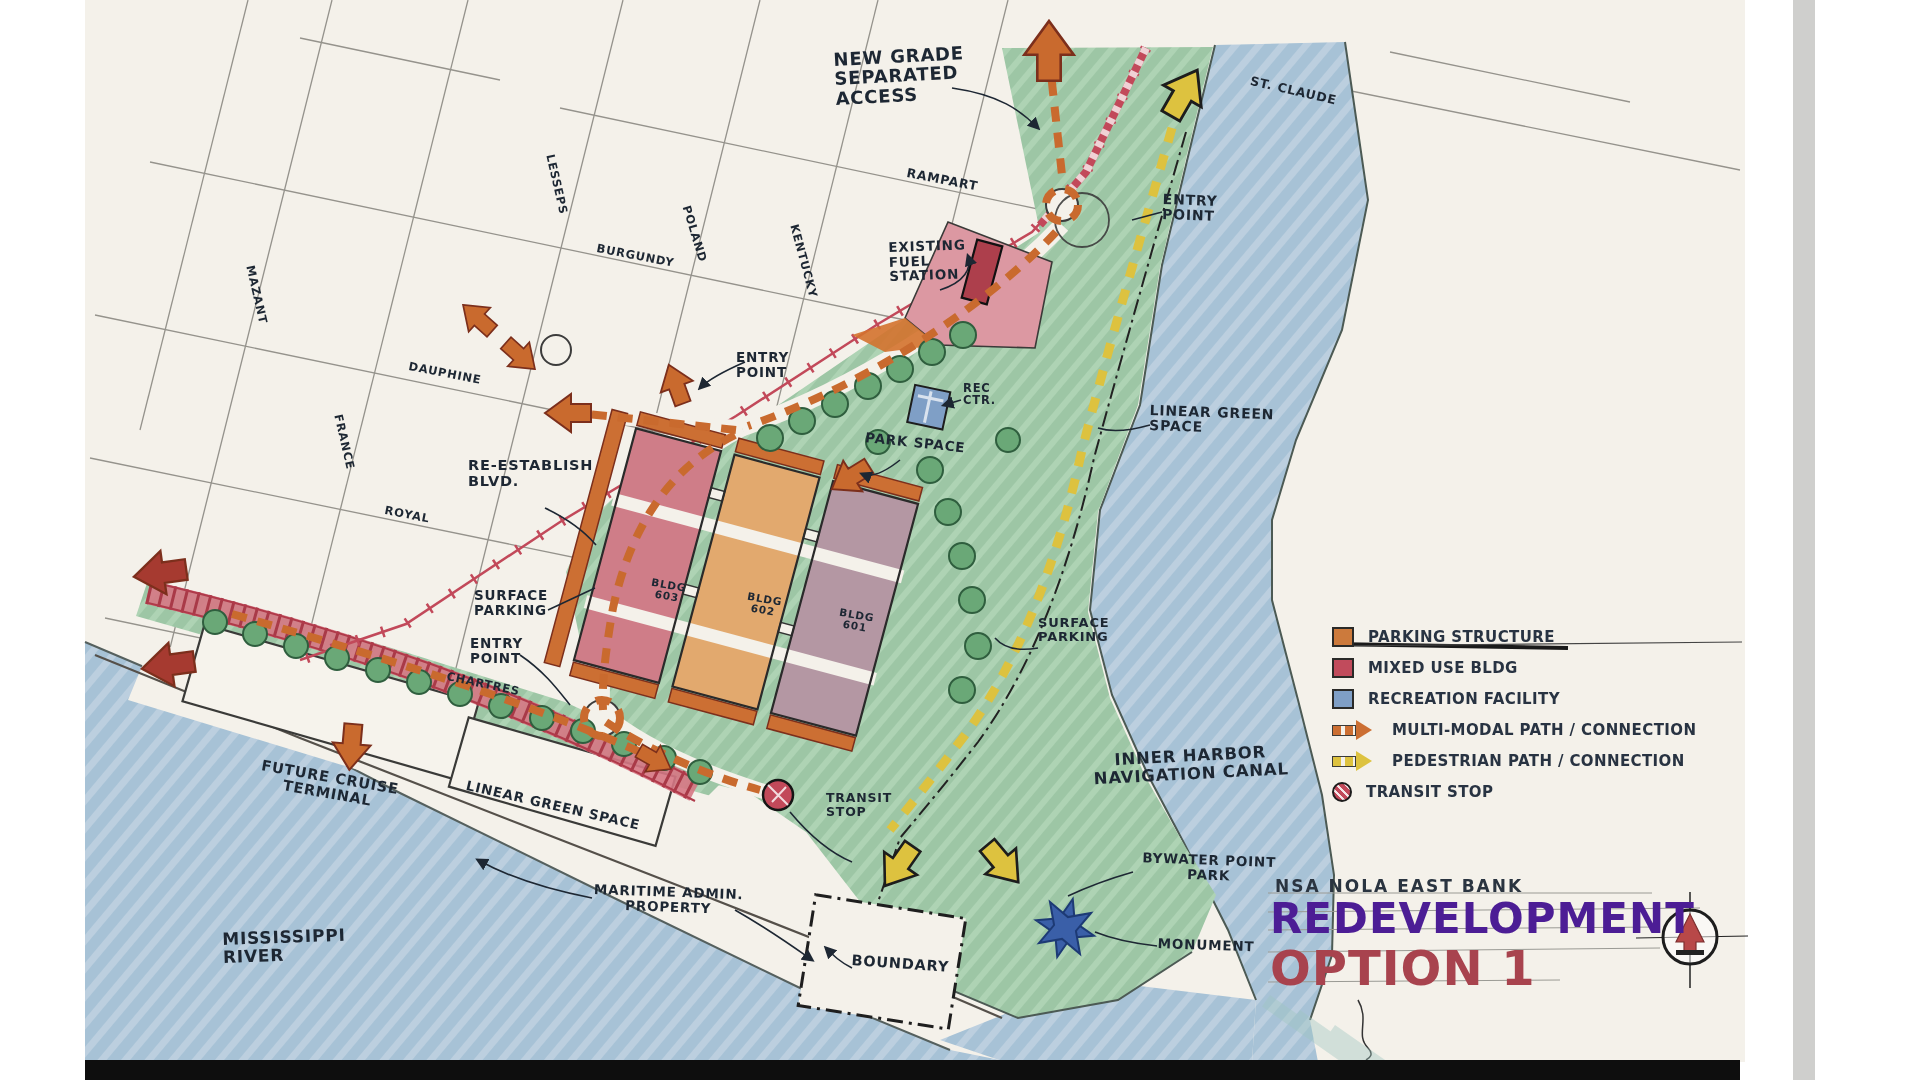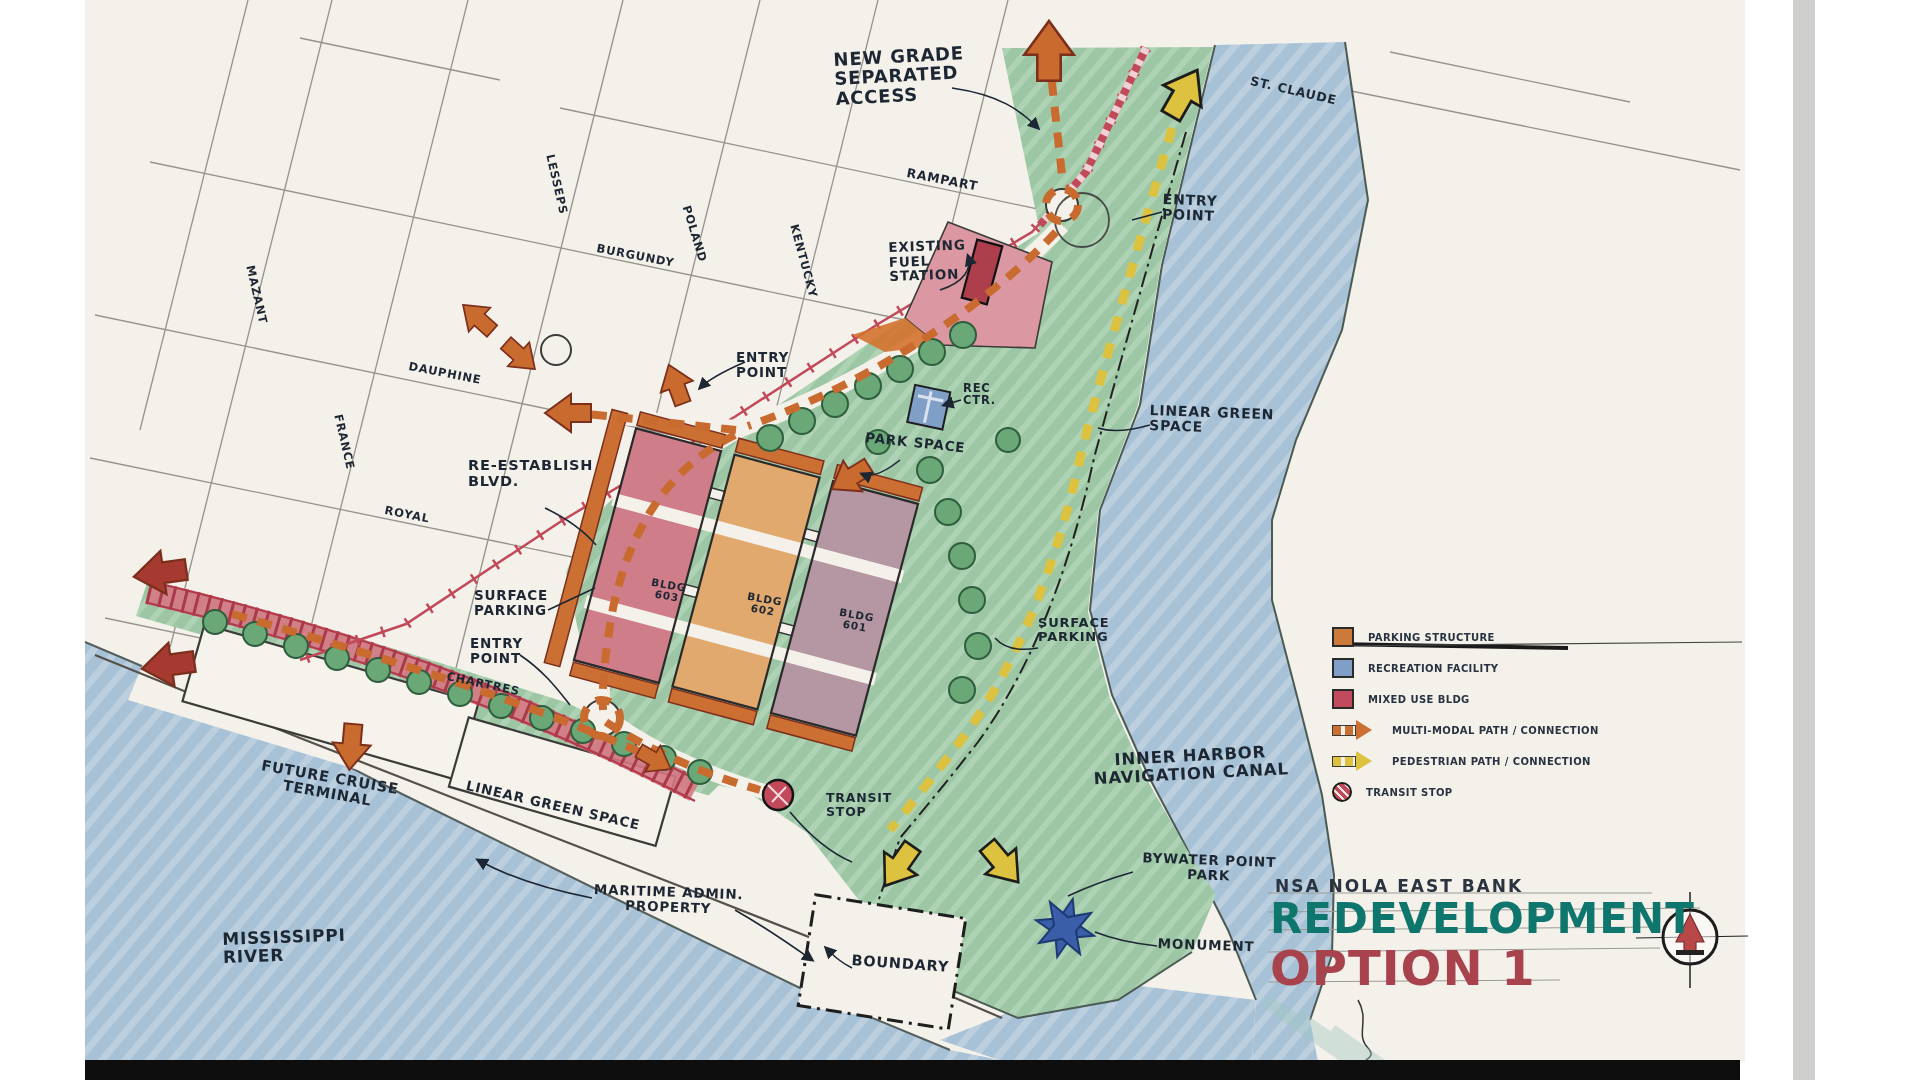--- a/index.html
+++ b/index.html
@@ -10,38 +10,38 @@
   #scan-right-strip{position:absolute;left:1793px;top:0;width:22px;height:1080px;background:#cfcfcd;}
   svg{position:absolute;left:0;top:0;pointer-events:none;}
   #labels{position:absolute;left:0;top:0;width:1920px;height:1080px;}
   .lbl{position:absolute;font-weight:700;color:#1d2733;white-space:pre-line;line-height:1.08;
        letter-spacing:.8px;transform-origin:left top;}
   
   #title-block{position:absolute;left:0;top:0;width:1920px;height:1080px;}
   .tb-project{position:absolute;left:1275px;top:876px;font-size:17px;font-weight:700;
               letter-spacing:2px;color:#2a3440;}
   .tb-line1{position:absolute;left:1270px;top:894px;font-size:42px;font-weight:800;
-            letter-spacing:1px;color:#0f766e;}
+            letter-spacing:1px;color:#4c1d95;}
   .tb-line2{position:absolute;left:1270px;top:940px;font-size:48px;font-weight:800;
             letter-spacing:1px;color:#a8434e;}
   
   #legend{position:absolute;left:1332px;top:612px;width:400px;}
   .legend-title{font-size:21px;font-weight:800;letter-spacing:3px;color:#1b222c;}
   #legend-rows{margin-top:14px;display:flex;flex-direction:column;gap:9px;}
   .legend-row{display:flex;align-items:center;gap:14px;height:22px;}
   .sw{flex:0 0 auto;}
   .sw-square{width:22px;height:20px;border:2.5px solid #2a2a28;box-sizing:border-box;}
   .sw-arrow{display:flex;align-items:center;width:46px;}
   .sw-arrow .tail{display:inline-block;width:22px;height:9px;border:1.5px solid #3a3a38;}
   .sw-arrow .head{display:inline-block;width:16px;height:20px;
                   clip-path:polygon(0 0,100% 50%,0 100%);}
   .sw-circle{width:20px;height:20px;border-radius:50%;border:2.5px solid #1c1c1c;
              box-sizing:border-box;background-image:repeating-linear-gradient(45deg,
              rgba(255,255,255,.85) 0 2px,transparent 2px 6px);}
-  .legend-label{font-size:10px;font-weight:700;letter-spacing:.4px;color:#283342;}
+  .legend-label{font-size:15px;font-weight:700;letter-spacing:.4px;color:#283342;}
 </style>
 </head>
 <body>
 
 <div id="stage">
   <div id="paper"></div>
 
   <svg width="1920" height="1080" viewBox="0 0 1920 1080">
     <defs>
       <pattern id="waterwash" width="18" height="18" patternUnits="userSpaceOnUse" patternTransform="rotate(40)">
@@ -351,29 +351,29 @@
 
   <div id="legend">
     <div id="legend-rows">
     <div class="legend-row">
       <span class="sw sw-square" style="background: rgb(204, 122, 60);"></span>
 
       <span class="legend-label">PARKING STRUCTURE</span>
     </div>
 
     <div class="legend-row">
+      <span class="sw sw-square" style="background: rgb(193, 75, 92);"></span>
+
+      <span class="legend-label">MIXED USE BLDG</span>
+    </div>
+
+    <div class="legend-row">
       <span class="sw sw-square" style="background: rgb(127, 159, 198);"></span>
 
       <span class="legend-label">RECREATION FACILITY</span>
-    </div>
-
-    <div class="legend-row">
-      <span class="sw sw-square" style="background: rgb(193, 75, 92);"></span>
-
-      <span class="legend-label">MIXED USE BLDG</span>
     </div>
 
 
     <div class="legend-row">
 
       <span class="sw sw-arrow" style="display: flex;">
             <i class="tail" style="background: repeating-linear-gradient(90deg, rgb(204, 111, 51) 0px, rgb(204, 111, 51) 8px, transparent 8px, transparent 12px);"></i>
             <i class="head" style="background: rgb(204, 111, 51);"></i>
           </span>
 

